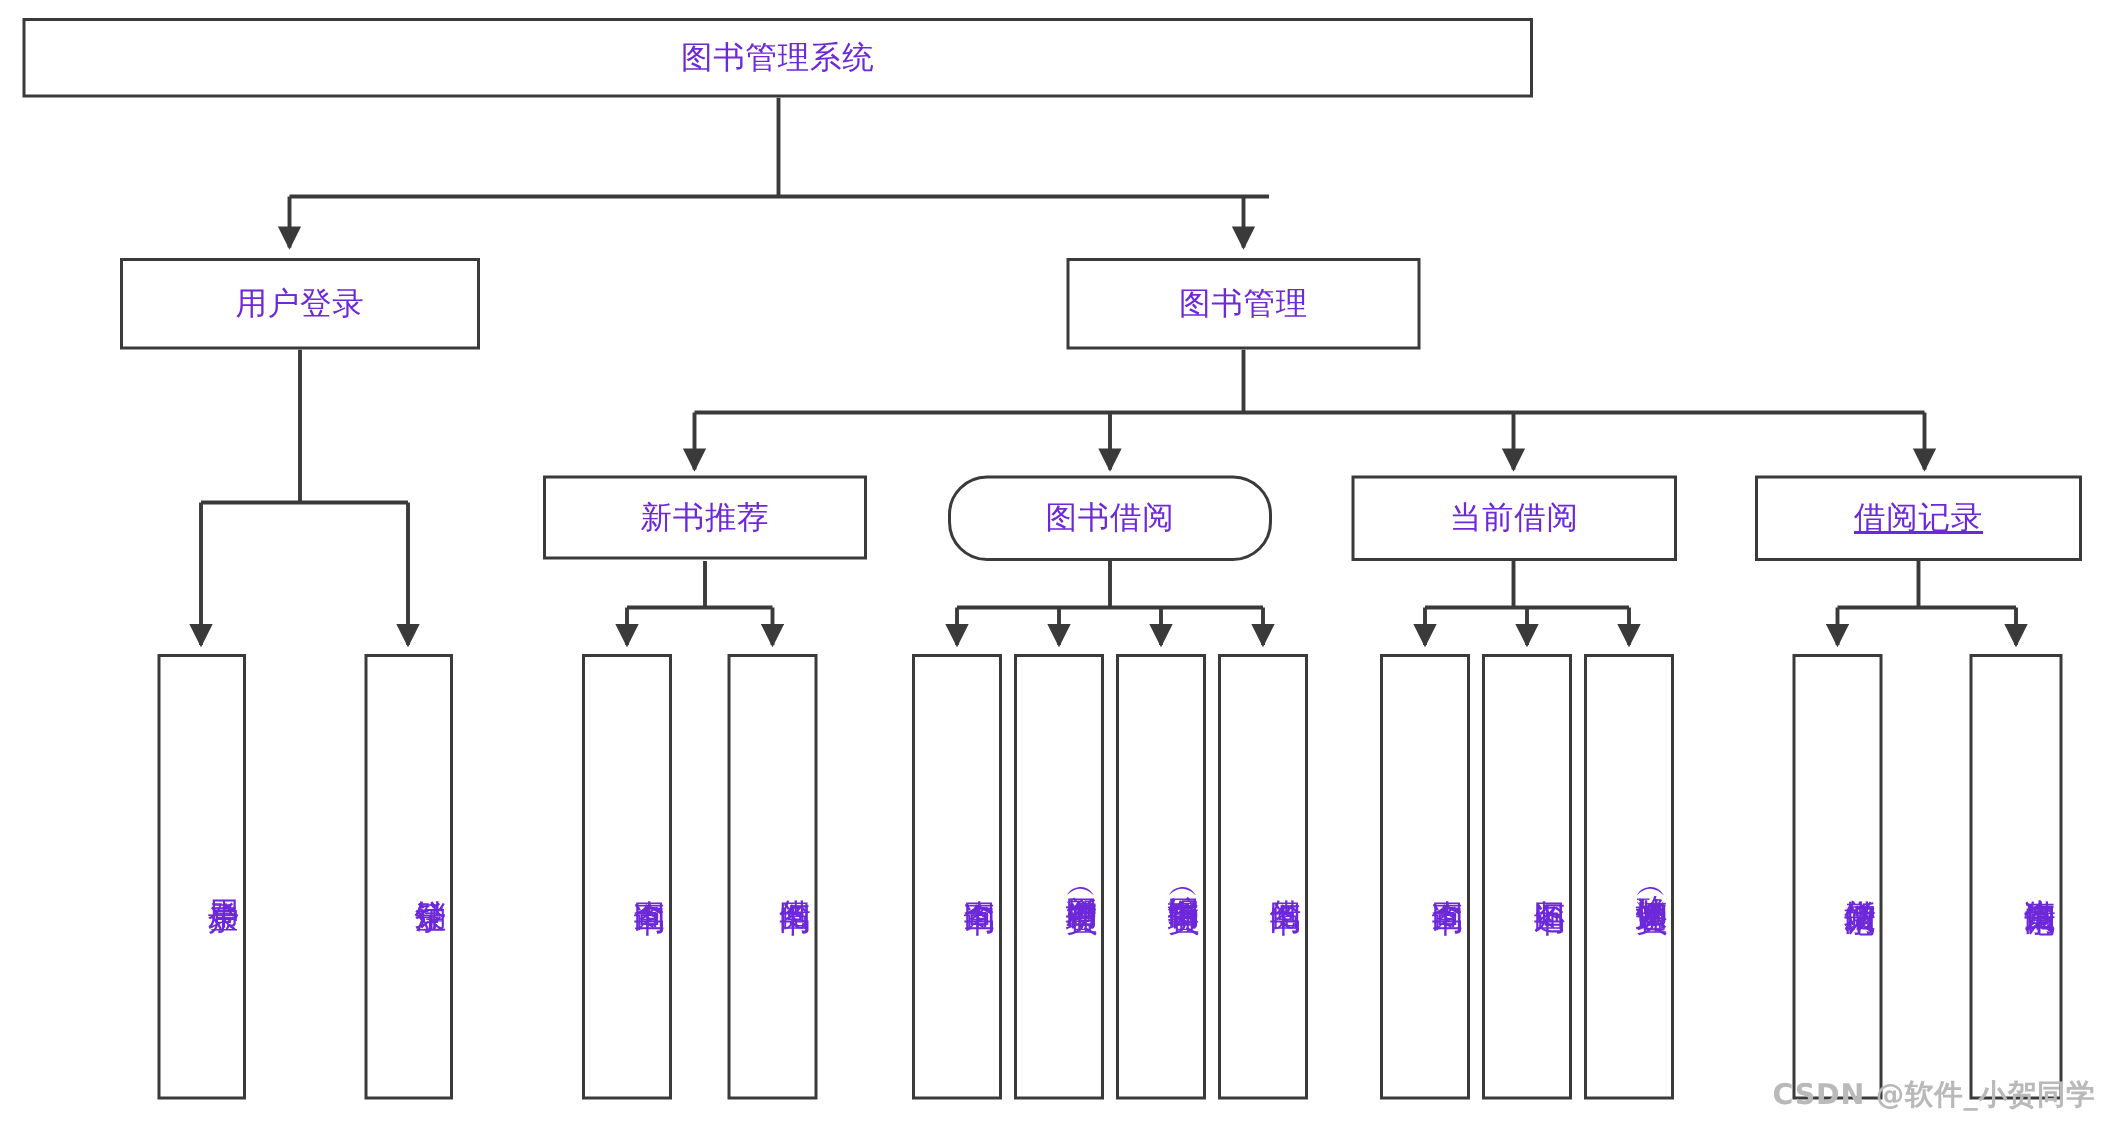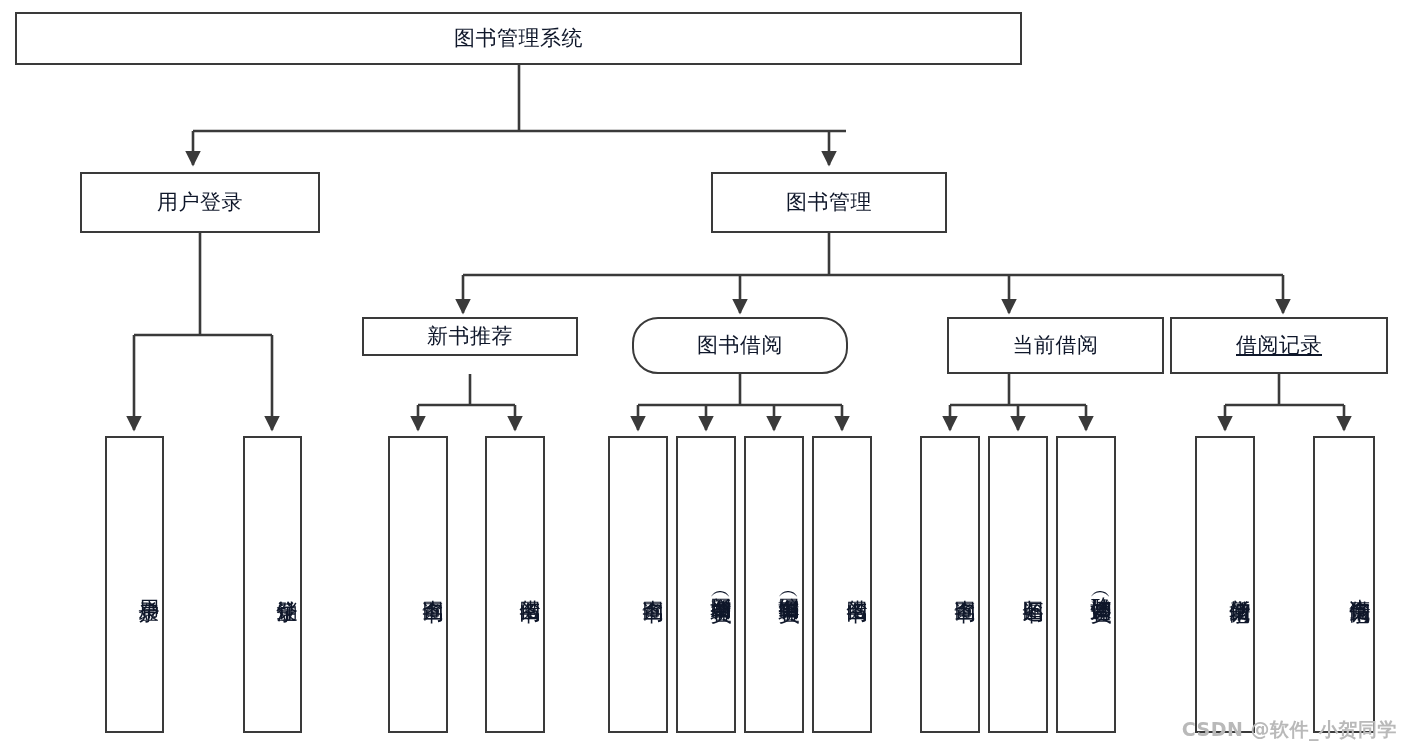--- a/index.html
+++ b/index.html
@@ -22,21 +22,21 @@
     height: 747px;
   }
   .node {
     position: absolute;
     box-sizing: border-box;
     background: #ffffff;
     border: 2px solid #3a3a3a;
     display: flex;
     align-items: center;
     justify-content: center;
-    color: #0f172a;
+    color: #6d28d9;
   }
   .node.h {
     font-size: 21px;
     line-height: 1.15;
     letter-spacing: 0.5px;
     white-space: nowrap;
   }
   .node.v {
     font-size: 21px;
     line-height: 1.32;
@@ -123,27 +123,27 @@
     <span>图书管理系统</span>
   </div>
 
   <div class="node h" style="left:80px; top:172px; width:240px; height:61px;">
     <span>用户登录</span>
   </div>
   <div class="node h" style="left:711px; top:172px; width:236px; height:61px;justify-content:center;">
     <span>图书管理</span>
   </div>
 
-  <div class="node h" style="left:362px; top:317px; width:216px; height:39px;">
+  <div class="node h" style="left:362px; top:317px; width:216px; height:56px;">
     <span>新书推荐</span>
   </div>
   <div class="node h" style="left:632px; top:317px; width:216px; height:57px;border-radius:26px;">
     <span>图书借阅</span>
   </div>
-  <div class="node h" style="left:901px; top:317px; width:217px; height:57px;margin-left:46px;">
+  <div class="node h" style="left:901px; top:317px; width:217px; height:57px;">
     <span>当前借阅</span>
   </div>
   <div class="node h" style="left:1170px; top:317px; width:218px; height:57px;text-decoration:underline;">
     <span>借阅记录</span>
   </div>
 
   <div class="node v" style="left:105px; top:436px; width:59px; height:297px;">
     <span>用户登录</span>
   </div>
   <div class="node v" style="left:243px; top:436px; width:59px; height:297px;">

